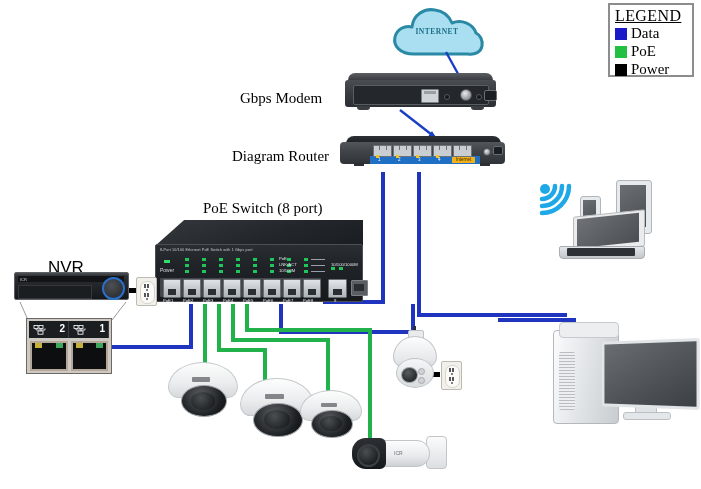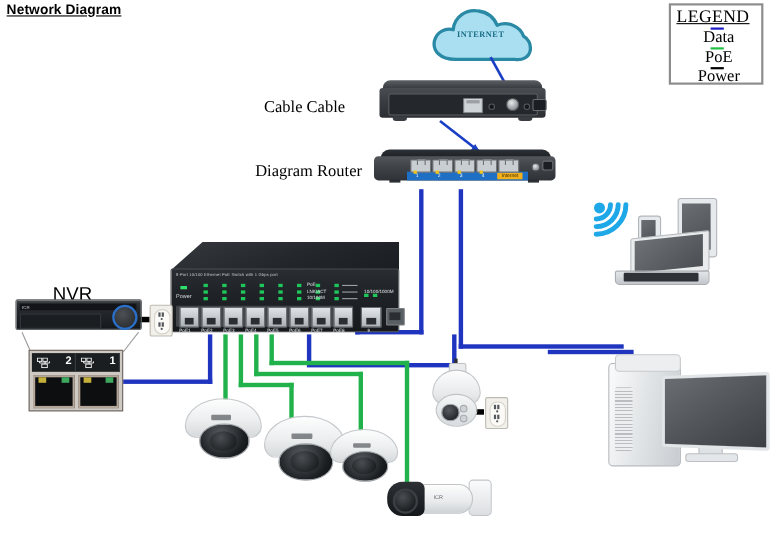--- a/index.html
+++ b/index.html
@@ -23,21 +23,21 @@
   
   #legend{
     left:608px;top:3px;width:86px;height:74px;
     background:#fff;border:2px solid #8d8d8d;box-sizing:border-box;
     padding:2px 0 0 5px;
   }
   #legend .ltitle{
     font:16px "Liberation Serif",serif;color:#000;text-decoration:underline;
     letter-spacing:.4px;line-height:17px;
   }
-  #legend .lrow{display:flex;align-items:center;height:17px;margin-top:1px;flex-direction:column;}
+  #legend .lrow{display:flex;align-items:center;height:17px;margin-top:1px;}
   #legend .sw{width:12px;height:12px;margin-right:4px;display:inline-block;}
   #legend .ltxt{font:15px "Liberation Serif",serif;color:#000;line-height:15px;}
 
   
   .cable{position:absolute;}
 
   
   #cloud-wrap{left:388px;top:4px;width:98px;height:58px;}
   #cloud-label{
     position:absolute;left:0;top:23px;width:98px;text-align:center;
@@ -198,21 +198,20 @@
     background:radial-gradient(circle at 38% 32%,#4a4e52,#0c0e10);border:2px solid #3c4044;}
   .bl-bracket{position:absolute;left:74px;top:8px;width:21px;height:33px;
     background:linear-gradient(180deg,#fbfbfc,#dcdfe2);border:1px solid #c1c5c8;border-radius:4px;box-sizing:border-box;}
   .bl-logo{position:absolute;left:42px;top:22px;font:5px "Liberation Sans",sans-serif;color:#6a6e72;}
 </style>
 </head>
 <body>
 
 <div class="stage">
 
-  <div class="abs" id="doc-title">Network Diagram</div>
 
   <div class="abs" id="legend">
     <div class="ltitle">LEGEND</div>
     <div class="lrow">
       <span class="sw" style="background:#1a1ac8"></span>
       <span class="ltxt">Data</span>
     </div>
     <div class="lrow">
       <span class="sw" style="background:#22c040"></span>
       <span class="ltxt">PoE</span>
@@ -268,21 +267,21 @@
   <svg class="abs" style="left:440px;top:50px;" width="40" height="42">
     <line x1="27" y1="40" x2="6" y2="2" stroke="#1a3fc4" stroke-width="2.4"></line>
     <polygon points="27,41 21,31 30,31" fill="#1a3fc4"></polygon>
   </svg>
 
   <svg class="abs" style="left:396px;top:108px;" width="48" height="36">
     <line x1="4" y1="2" x2="40" y2="30" stroke="#1a3fc4" stroke-width="2.4"></line>
     <polygon points="42,33 31,30 36,23" fill="#1a3fc4"></polygon>
   </svg>
 
-  <div class="abs" id="label-cable-modem" style="position:absolute;left:240px;top:90px;font:15px 'Liberation Serif',serif;color:#000;">Cable Cable</div>
+  <div class="abs" id="label-cable-modem" style="position:absolute;left:240px;top:90px;font:15px 'Liberation Serif',serif;color:#000;">Gbps Modem</div>
   <div class="abs" id="cable-modem">
     <div class="cm-top"></div>
     <div class="cm-body"></div>
     <div class="cm-inset"></div>
     <div class="rj45" style="left:76px;top:16px;width:16px;height:12px;"></div>
     <div class="tinyhole" style="left:99px;top:21px;"></div>
     <div class="coax" style="left:115px;top:16px;"></div>
     <div class="tinyhole" style="left:131px;top:21px;"></div>
     <div class="pwrjack" style="left:139px;top:17px;"></div>
     <div class="cm-foot" style="left:12px;"></div>
@@ -313,20 +312,21 @@
     <div class="wr-led" style="left:76px;"></div>
     <div class="wr-led" style="left:96px;"></div>
 
     <div class="coax" style="left:143px;top:12px;width:6px;height:6px;"></div>
     <div class="tinyhole" style="left:152px;top:13px;"></div>
     <div class="pwrjack" style="left:153px;top:10px;width:8px;height:7px;"></div>
     <div class="wr-foot" style="left:14px;"></div>
     <div class="wr-foot" style="left:140px;"></div>
   </div>
 
+  <div class="abs dev-label" id="label-poe-switch">PoE Switch (8 port)</div>
   <div class="abs" id="poe-switch">
     <div class="ps-topface"></div>
     <div class="ps-front"></div>
     <div class="ps-brand">8-Port 10/100 Ethernet PoE Switch with 1 Gbps port</div>
     <div class="ps-pwr-led"></div>
     <div class="ps-pwr-label">Power</div>
 
     <div class="ps-led" style="left:30px;top:38px;"></div>
     <div class="ps-led" style="left:47px;top:38px;"></div>
     <div class="ps-led" style="left:64px;top:38px;"></div>

